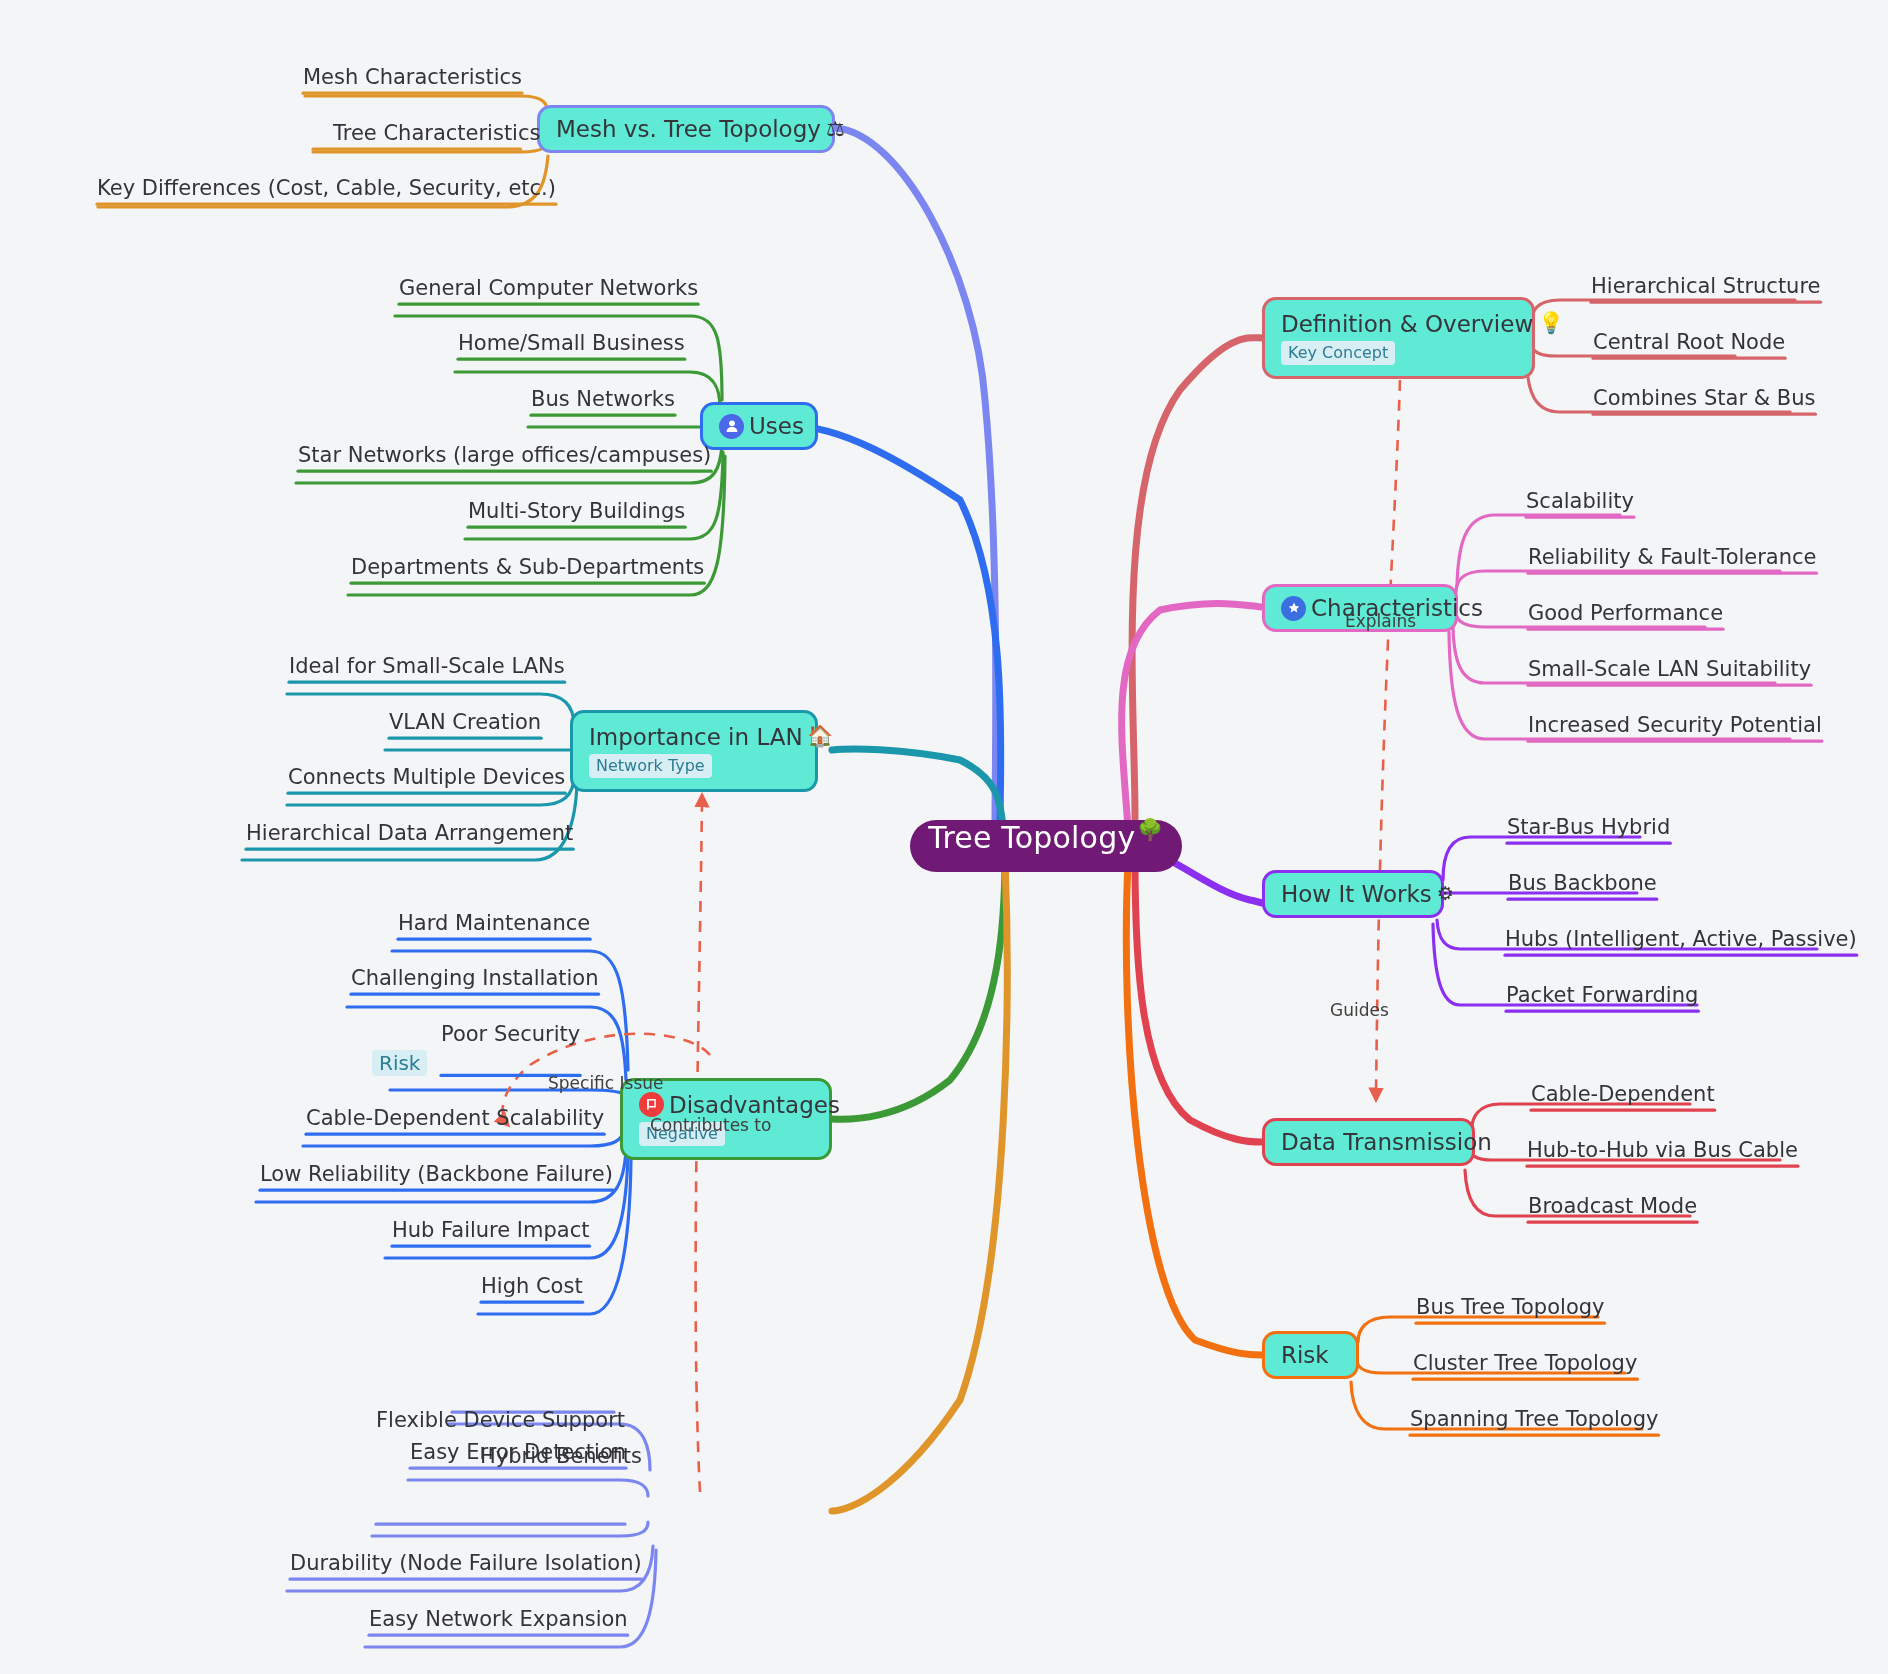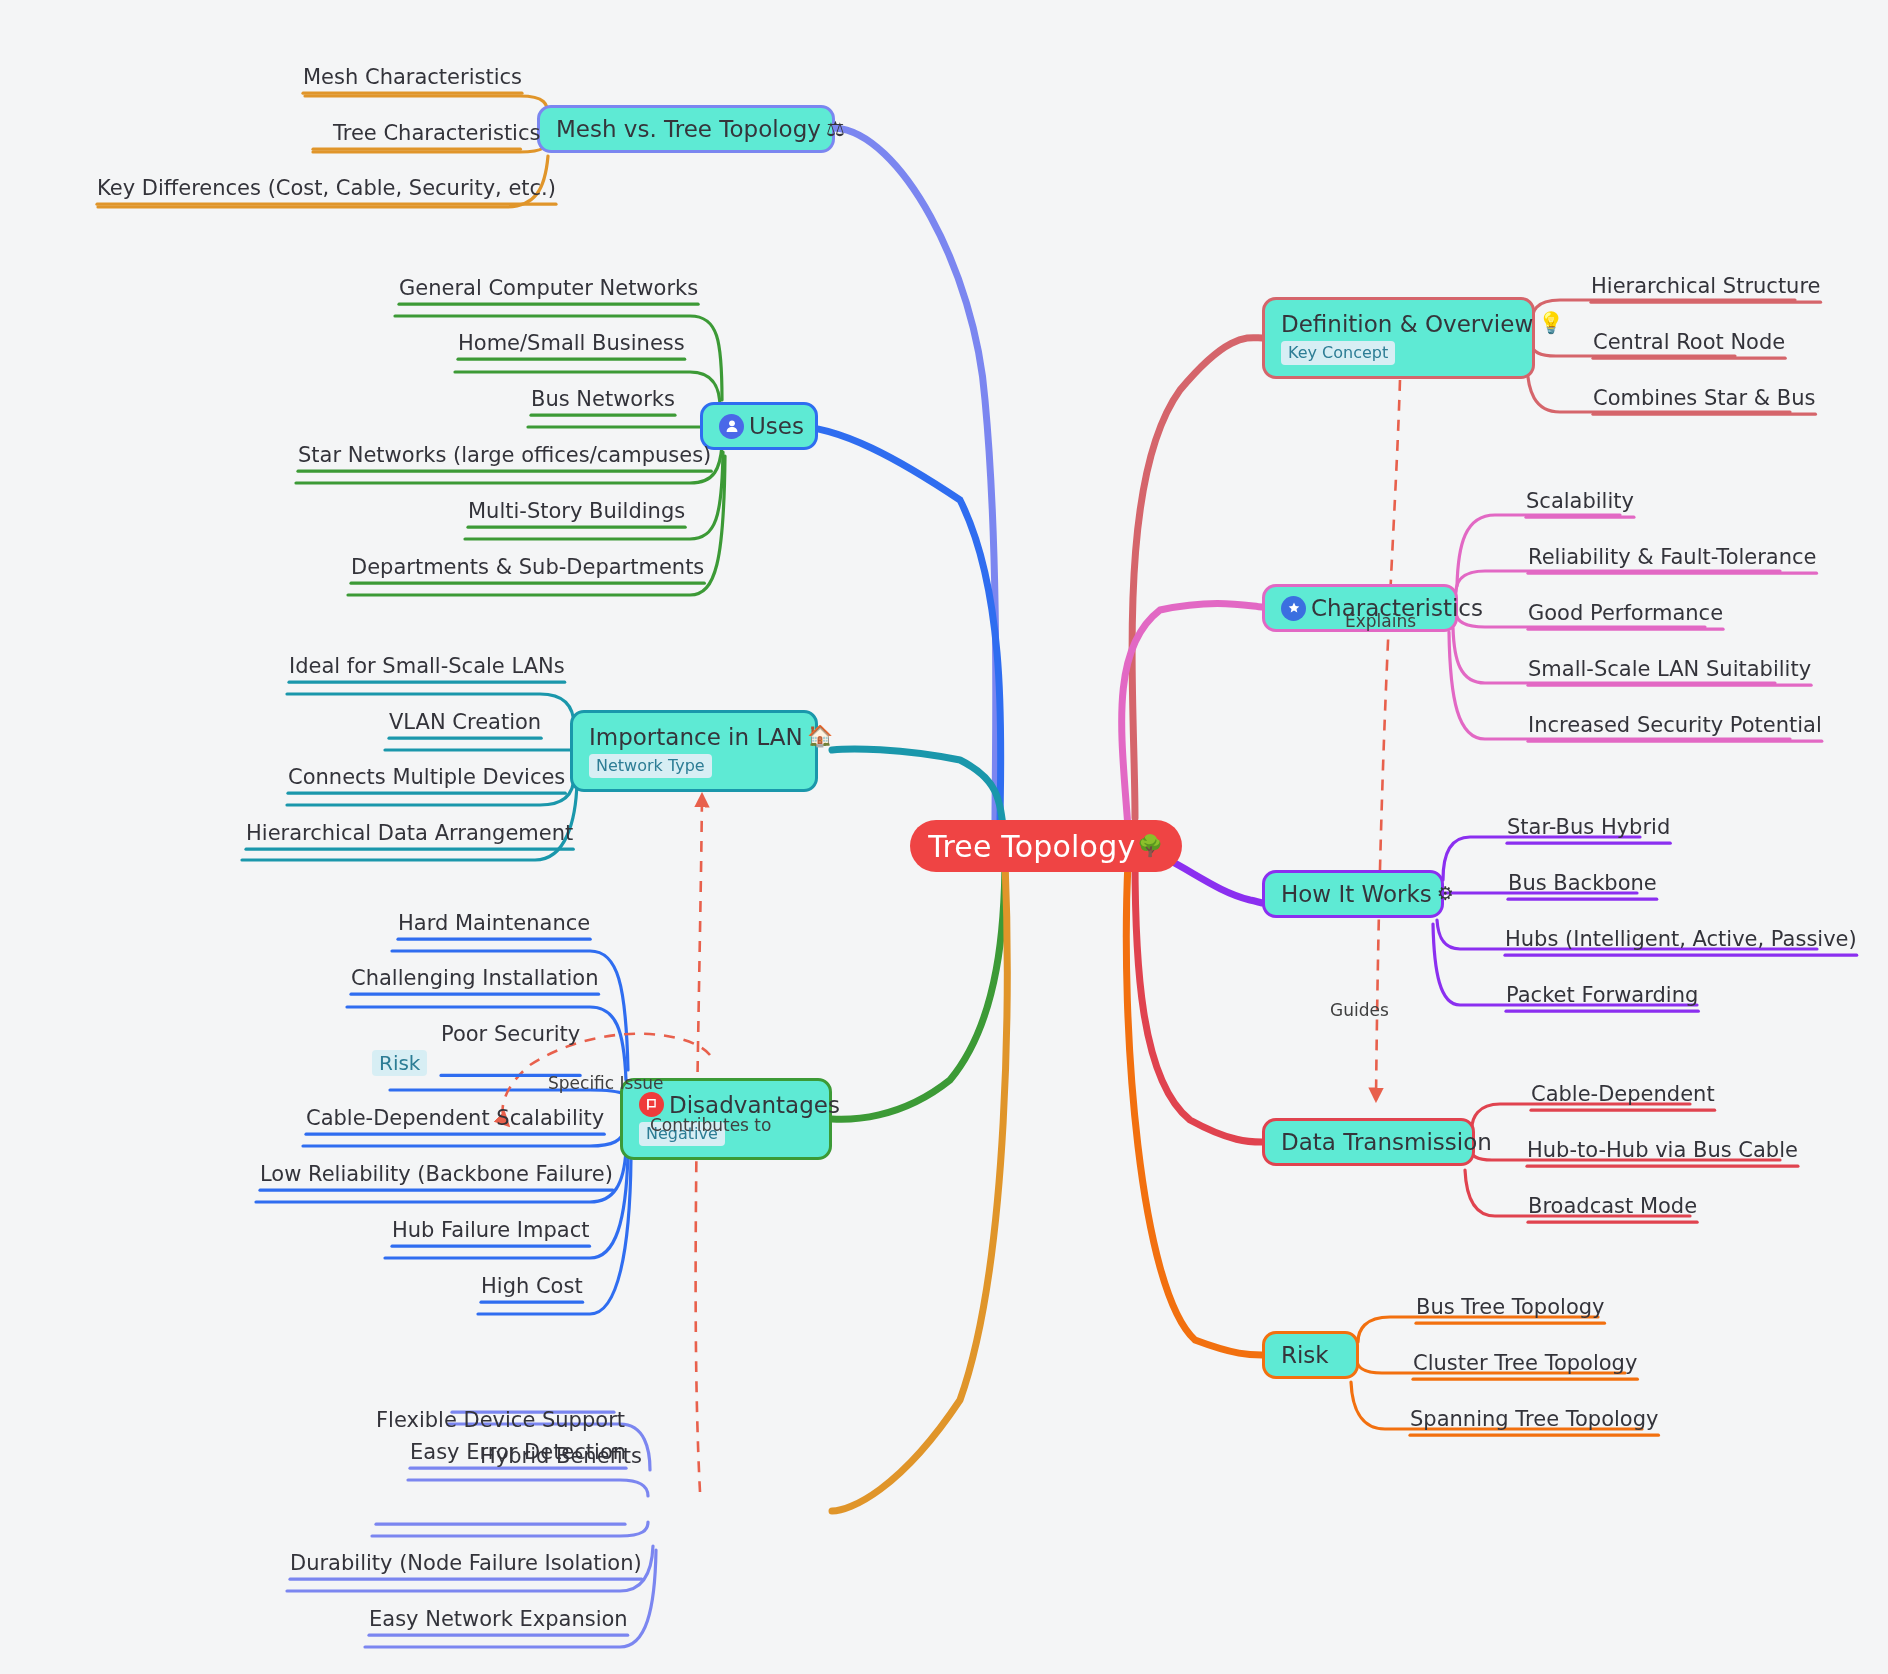--- a/index.html
+++ b/index.html
@@ -34,25 +34,25 @@
     margin-top:4px;
     background:#d7eef4;
     color:#2d7d95;
     font-size:16px;
     border-radius:4px;
     padding:1px 7px;
     line-height:1.4;
   }
   .root{
     position:absolute;
-    background:#ef4444;
+    background:#701a75;
     color:#ffffff;
     border-radius:26px;
     font-size:30px;
-    display:flex;align-items:center;justify-content:center;
+    display:flex;justify-content:center;
     gap:2px;
     white-space:nowrap;
     letter-spacing:.2px;
   }
 
   
   .leaf{
     position:absolute;
     font-size:21px;
     color:#33333a;

